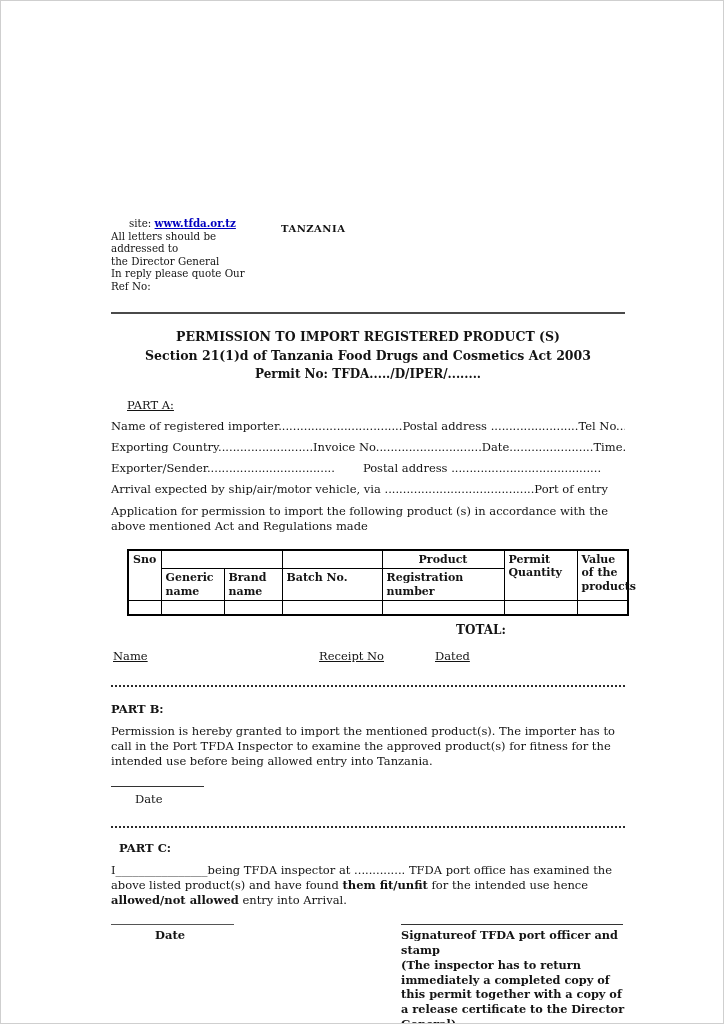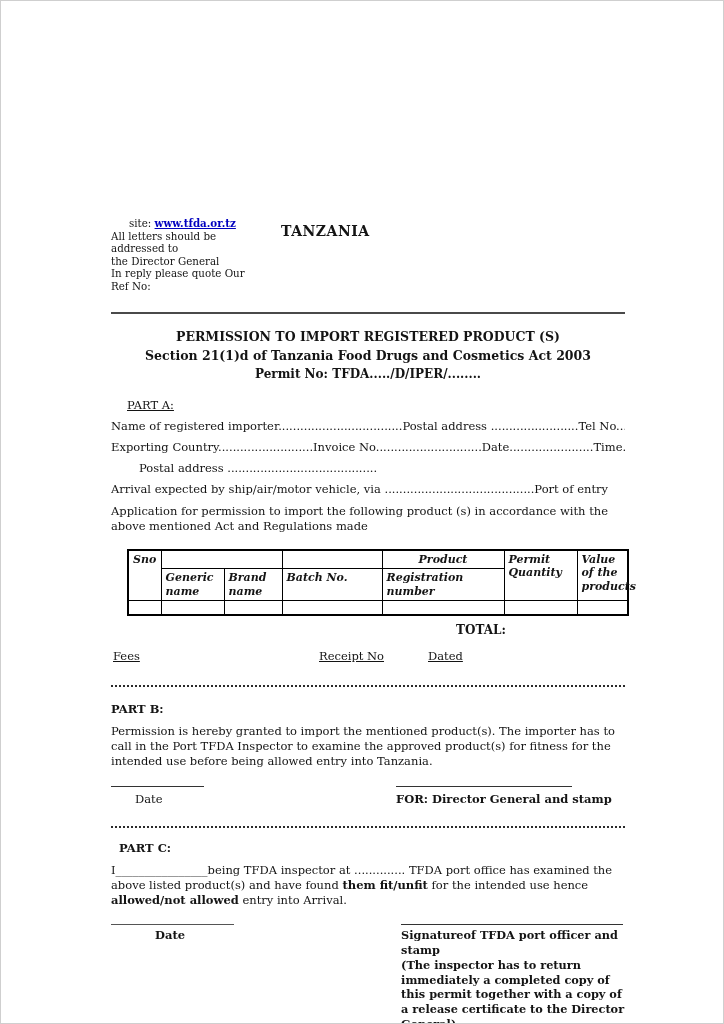--- a/index.html
+++ b/index.html
@@ -22,21 +22,21 @@
   .logo-text {
     position: relative; z-index: 2; font-family: "Liberation Sans", sans-serif;
     font-weight: bold; font-style: italic; font-size: 38px; letter-spacing: 1px; color: #161616;
     line-height: 44px;
   }
   .logo-tagline {
     position: relative; z-index: 2; font-family: "Liberation Sans", sans-serif;
     font-size: 6.6px; letter-spacing: 1.6px; color: #5f9e3e; margin-top: 2px; white-space: nowrap;
   }
   .logo-bar { height: 5px; width: 122px; margin-top: 2px; background: #c9df9b; }
-  .hdr-country { margin-left: 18px; margin-top: 6px; font-weight: bold; font-size: 14px; letter-spacing: 0.5px; }
+  .hdr-country { margin-left: 18px; margin-top: 6px; font-weight: bold; font-size: 10px; letter-spacing: 0.5px; }
 
   .rule { border: none; border-top: 2px solid #4a4a4a; margin-top: 20px; }
 
   
   .title-block { text-align: center; margin-top: 15px; font-weight: bold; }
   .title-block .t1 { font-size: 12.5px; }
   .title-block .t2 { font-size: 12.5px; margin-top: 4px; }
   .title-block .t3 { font-size: 12px; margin-top: 4px; }
 
   
@@ -46,31 +46,31 @@
   .fill-pair .sp { width: 28px; }
   .para { margin-top: 8px; line-height: 1.3; }
 
   
   table.products {
     border-collapse: collapse; margin-top: 15px; margin-left: 16px;
     width: 500px; table-layout: fixed; border: 2px solid #000;
   }
   table.products td, table.products th {
     border: 1px solid #000; vertical-align: top; text-align: left;
-    font-size: 11px; font-weight: bold; padding: 2px 4px; line-height: 1.2; font-style: italic;
+    font-size: 11px; font-weight: bold; padding: 2px 4px; line-height: 1.2;
   }
   table.products .c-center { text-align: center; }
   .row-data td { height: 15px; }
   .total-line { margin-top: 7px; margin-left: 345px; font-weight: bold; font-size: 12px; }
 
   .fees-row { position: relative; height: 16px; margin-top: 12px; }
   .fees-row span { position: absolute; text-decoration: underline; }
   .fees-f { left: 2px; }
   .fees-r { left: 208px; }
-  .fees-d { left: 317px; }
+  .fees-d { left: 324px; }
 
   .dotline { border-bottom: 2px dotted #2a2a2a; height: 11px; margin-top: 11px; }
 
   
   .part-head { margin-top: 15px; font-weight: bold; }
   .sig-row { display: flex; margin-top: 17px; }
   .sig-col-l { width: 160px; }
   .sig-col-r { margin-left: 125px; width: 225px; }
   .sig-line { border-top: 1.5px solid #333; }
   .sig-line-b-left { width: 93px; }
@@ -113,20 +113,21 @@
     <div class="title-block">
       <div class="t1">PERMISSION TO IMPORT REGISTERED PRODUCT (S)</div>
       <div class="t2">Section 21(1)d of Tanzania Food Drugs and Cosmetics Act 2003</div>
       <div class="t3">Permit No: TFDA...../D/IPER/........</div>
     </div>
 
     <div class="part-a-head">PART A:</div>
     <div class="fill-line">Name of registered importer..................................Postal address ........................Tel No...............</div>
     <div class="fill-line">Exporting Country..........................Invoice No.............................Date.......................Time.................</div>
     <div class="fill-line fill-pair">
+      <span>Exporter/Sender...................................</span>
       <span class="sp"></span>
       <span>Postal address  .........................................</span>
     </div>
     <div class="fill-line">Arrival expected by ship/air/motor vehicle, via .........................................Port of entry</div>
     <div class="para">Application for permission to import the following product (s) in accordance with the above mentioned Act and Regulations made</div>
 
     <table class="products">
       <colgroup>
         <col style="width:33px">
           <col style="width:63px">
@@ -159,38 +160,34 @@
         <td></td>
         <td></td>
         <td></td>
       </tr>
     </tbody>
       </table>
 
     <div class="total-line">TOTAL:</div>
 
     <div class="fees-row">
-      <span class="fees-f">Fees</span>
+      <span class="fees-f">Name</span>
       <span class="fees-r">Receipt No</span>
       <span class="fees-d">Dated</span>
     </div>
 
     <div class="dotline"></div>
 
     <div class="part-head">PART B:</div>
     <div class="para">Permission is hereby granted to import the mentioned product(s). The importer has to call in the Port TFDA Inspector to examine the approved product(s) for fitness for the intended use before being allowed entry into Tanzania.</div>
 
     <div class="sig-row">
       <div class="sig-col-l">
         <div class="sig-line sig-line-b-left"></div>
         <div class="sig-label">Date</div>
-      </div>
-      <div class="sig-col-r">
-        <div class="sig-line sig-line-b-right"></div>
-        <div class="sig-label-bold">FOR: Director General and stamp</div>
       </div>
     </div>
 
     <div class="dotline"></div>
 
     <div class="part-head part-c-head">PART C:</div>
     <div class="para"><span>I________________being TFDA inspector at .............. TFDA port office has examined the above listed product(s) and have found </span><b>them fit/unfit</b><span> for the intended use hence </span><b>allowed/not allowed</b><span> entry into Arrival.</span></div>
 
     <div class="sig2-row">
       <div class="sig2-col-l">

